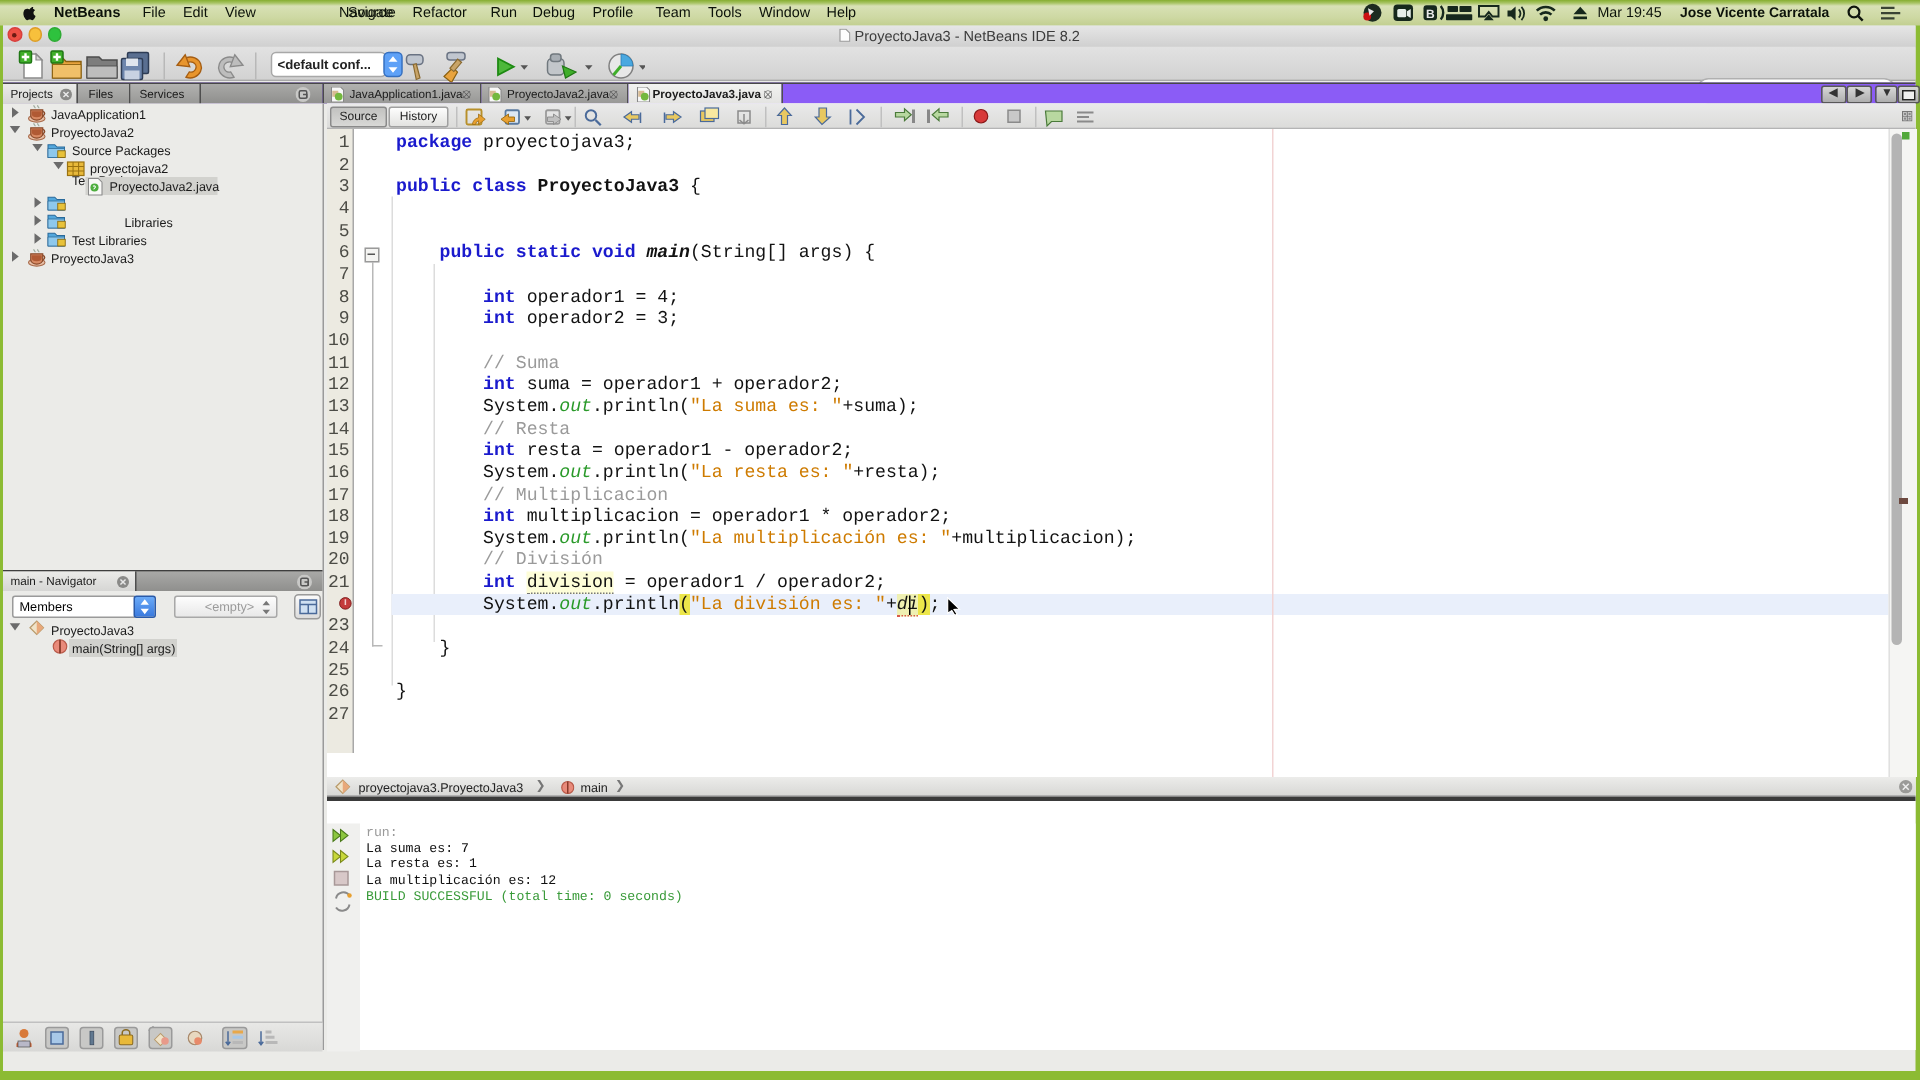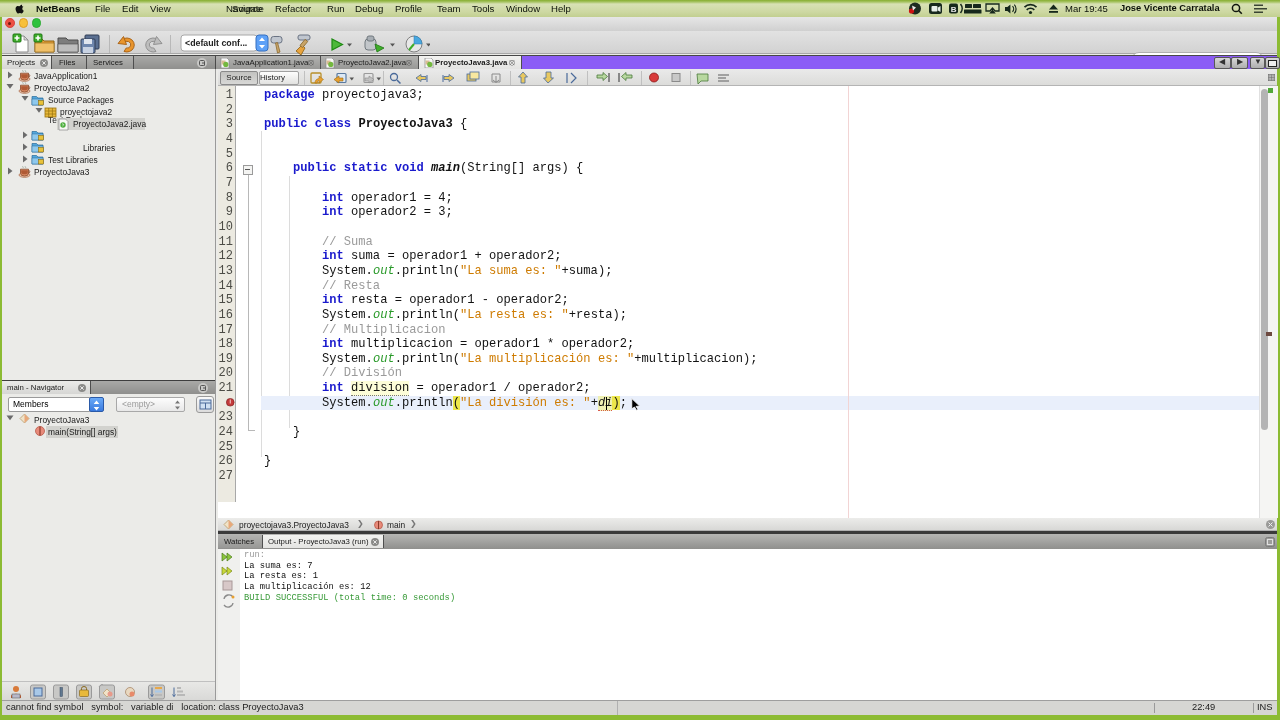--- a/index.html
+++ b/index.html
@@ -109,20 +109,23 @@
     <path d="M0 1.2h9M0 4.7h13M0 8.2h9" stroke="#3a4434" stroke-width="1.5"></path>
   </svg>
 </div>
 <div class="abs" id="win">
   <div class="abs" id="titlebar">
     <span class="tl" style="left:3.3px;background:#ee4f44;border:0.5px solid #d8403e;">
         <span style="position:absolute;left:2.2px;top:2.2px;width:3px;height:3px;border-radius:50%;background:#6e1a12;"></span>
       </span>
     <span class="tl" style="left:16.5px;background:#f7c03c;border:0.5px solid #dd9e27;"></span>
     <span class="tl" style="left:29.7px;background:#2ec23e;border:0.5px solid #2fab34;"></span>
+    <div id="title"><svg width="8" height="9" viewBox="0 0 8 9" style="vertical-align:-1px">
+          <path d="M1 .5h4l2.5 2.5v5.5h-6.5z" fill="#fdfdfd" stroke="#9a9a9a" stroke-width="0.8"></path>
+        </svg> ProyectoJava3 - NetBeans IDE 8.2</div>
   </div>
   <div class="abs" id="toolbar">
     <svg class="abs" style="left:8px;top:2px" width="420" height="22" viewBox="0 0 420 22">
 
       <g transform="translate(3,1)">
         <path d="M3 2h8l4 4v12H3z" fill="#fff" stroke="#8a8a8a" stroke-width="1"></path>
         <path d="M11 2l4 4h-4z" fill="#d8d8d8" stroke="#8a8a8a" stroke-width="0.8"></path>
         <rect x="0" y="0" width="8" height="8" rx="1" fill="#3fae2a" stroke="#1f7714" stroke-width="1"></rect>
         <path d="M4 1.5v5M1.5 4h5" stroke="#fff" stroke-width="1.6"></path>
       </g>
@@ -330,21 +333,21 @@
           <path d="M5 5h2.5v2.5" stroke="#555" fill="none"></path>
         </svg>
     </div>
 
     <div class="abs" style="left:6px;top:328px;width:81px;height:13px;background:#fff;border:1px solid #9a9a9a;border-radius:2px;font-size:8.5px;line-height:13px;"><span style="padding-left:4px;">Members</span></div>
     <div class="abs" style="left:87px;top:328px;width:13px;height:13px;background:linear-gradient(#6aaaf8,#3a7ade);border:1px solid #2a5aa8;border-radius:2px;">
        <svg width="13" height="13" viewBox="0 0 13 13">
           <path d="M6.5 1.5l2.8 3.6H3.7zM6.5 11.5L3.7 7.9h5.6z" fill="#fff"></path>
         </svg>
     </div>
-    <div class="abs" style="left:114px;top:328px;width:67px;height:13px;background:linear-gradient(#fdfdfd,#e8e8e8);border:1px solid #a8a8a8;border-radius:2px;font-size:8.5px;line-height:13px;color:#9a9a9a;">
+    <div class="abs" style="left:114px;top:328px;width:67px;height:13px;background:linear-gradient(#fdfdfd,#e8e8e8);border:1px solid #a8a8a8;border-radius:2px;font-size:8.5px;line-height:13px;color:#9a9a9a;text-align:center;">
       <span style="padding-left:5px;">&lt;empty&gt;</span>
       <svg class="abs" style="left:56px;top:1.5px" width="9" height="10" viewBox="0 0 9 10">
           <path d="M4.5 0.5l2.5 3h-5zM4.5 9.5L2 6.5h5z" fill="#777"></path>
         </svg>
     </div>
     <div class="abs" style="left:194px;top:327px;width:16px;height:15px;background:linear-gradient(#fafafa,#dcdcdc);border:1px solid #9a9a9a;border-radius:3px;">
       <svg width="17" height="16" viewBox="0 0 17 16">
           <rect x="3" y="3" width="11" height="9" fill="#cfe0f2" stroke="#4a6a9a"></rect>
           <path d="M3 6h11M8.5 6v6" stroke="#4a6a9a"></path>
         </svg>
@@ -393,21 +396,21 @@
         <rect x="175" y="5" width="4" height="2" fill="#b8b8b8"></rect>
           <rect x="175" y="8.5" width="6" height="2" fill="#b8b8b8"></rect>
           <rect x="175" y="12" width="8" height="2" fill="#b8b8b8"></rect>
       </svg>
     </div>
   </div>
   <div class="abs" id="rightcol">
 
     <div class="abs" id="edtoolbar">
       <div class="abs" style="left:2px;top:2px;width:36px;height:12px;background:linear-gradient(#c2c2c0,#d8d8d6);border:1px solid #8a8a8a;border-radius:2px;font-size:8px;text-align:center;line-height:12px;color:#222;">Source</div>
-      <div class="abs" style="left:41px;top:2px;width:38px;height:12px;background:linear-gradient(#fdfdfd,#e2e2e0);border:1px solid #a0a0a0;border-radius:2px;font-size:8px;text-align:left;line-height:12px;color:#222;">History</div>
+      <div class="abs" style="left:41px;top:2px;width:38px;height:12px;background:linear-gradient(#fdfdfd,#e2e2e0);border:1px solid #a0a0a0;border-radius:2px;font-size:8px;text-align:center;line-height:12px;color:#222;">History</div>
       <svg class="abs" style="left:86px;top:2px" width="480" height="14" viewBox="0 0 480 14">
         <g fill="none">
           <rect x="0" y="0" width="1" height="14" fill="#c0c0c0"></rect>
           <rect x="7" y="2" width="10" height="10" rx="1" stroke="#b8902a" stroke-width="1.3"></rect>
           <path d="M11 12a5 4.5 0 0 1 4-4.5V5l4.5 3.5L15 12v-2.5a3 3 0 0 0-2 2.5z" fill="#e8a030" stroke="#9a6a10" stroke-width="0.5"></path>
           <rect x="33" y="2.5" width="9" height="9" rx="1" stroke="#5a7aa0" stroke-width="1.2" fill="#dce8f4"></rect>
           <path d="M30 8.5l5-3.5v2h4v3h-4v2z" fill="#e8a030" stroke="#9a6a10" stroke-width="0.6"></path>
           <path d="M45.5 6.5h4.5l-2.2 3z" fill="#555"></path>
           <rect x="60" y="2.5" width="9" height="9" rx="1" stroke="#9a9a9a" stroke-width="1.2" fill="#e4e4e4"></rect>
           <path d="M70 8.5l-5-3.5v2h-4v3h4v2z" fill="#c0c0c0" stroke="#8a8a8a" stroke-width="0.6"></path>
@@ -553,52 +556,30 @@
       <span class="abs" style="left:169px;top:1.5px;">main</span>
       <span class="abs" style="left:192px;top:1px;color:#777;font-size:8px;">❯</span>
       <svg class="abs" style="left:1048px;top:2px" width="9" height="9" viewBox="0 0 9 9">
           <circle cx="4.5" cy="4.5" r="4.5" fill="#9a9a98"></circle>
           <path d="M2.5 2.5l4 4M6.5 2.5l-4 4" stroke="#eee" stroke-width="1"></path>
         </svg>
     </div>
 
     <div class="abs" style="left:0;top:462px;width:1059px;height:2.5px;background:#3a3a3a;"></div>
 
-    <div class="abs" style="left:0;top:464.5px;width:1059px;height:15px;background:linear-gradient(#b6b6b4,#8f8f8d);border-bottom:1px solid #7a7a7a;">
-      <div class="tab" style="left:0;top:1px;width:44px;height:13px;"><span style="padding-left:6px;">Watches</span></div>
-      <div class="tab active" style="left:45px;top:1px;width:120px;height:13px;font-weight:normal;">
-        <span style="padding-left:5px;">Output - ProyectoJava3 (run)</span>
-        <svg class="abs" style="left:108px;top:3px" width="8" height="8" viewBox="0 0 8 8">
-            <circle cx="4" cy="4" r="4" fill="#8a8a88"></circle>
-            <path d="M2.3 2.3l3.4 3.4M5.7 2.3L2.3 5.7" stroke="#e8e8e8" stroke-width="1"></path>
-          </svg>
-      </div>
-      <svg class="abs" style="left:1047px;top:3px" width="10" height="10" viewBox="0 0 10 10">
-          <rect x="0.5" y="0.5" width="9" height="9" rx="2" fill="#9c9c9a" stroke="#7a7a7a"></rect>
-          <rect x="2.5" y="2.5" width="5" height="5" fill="none" stroke="#e0e0e0"></rect>
-        </svg>
-    </div>
 
     <div class="abs" style="left:0;top:479.5px;width:1059px;height:151.5px;background:#fff;">
       <div class="abs" style="left:0;top:0;width:22px;height:152px;background:#f0f0ee;"></div>
       <svg class="abs" style="left:2px;top:3px" width="18" height="56" viewBox="0 0 18 56">
         <path d="M2 1l5 4-5 4zM7 1l5 4-5 4z" fill="#8cc63f" stroke="#4a7a1a" stroke-width="0.7"></path>
         <path d="M2 15l5 4-5 4zM7 15l5 4-5 4z" fill="#c8d83a" stroke="#7a8a1a" stroke-width="0.7"></path>
         <rect x="3" y="29" width="9" height="9" fill="#d8c8c8" stroke="#a89898"></rect>
         <path d="M4 47a5 5 0 0 1 9-2M13 51a5 5 0 0 1-9 2" stroke="#8a8a8a" stroke-width="1.3" fill="none"></path>
         <circle cx="13" cy="45" r="1.5" fill="#e8a030"></circle>
       </svg>
       <pre class="code abs" style="left:26px;top:1.5px;font-size:8.8px;line-height:10.7px;color:#111;"><span style="color:#9a9a9a;">run:</span>
 La suma es: 7
 La resta es: 1
 La multiplicación es: 12
 <span style="color:#389a38;">BUILD SUCCESSFUL (total time: 0 seconds)</span></pre>
     </div>
   </div>
-  <div class="abs" id="statusbar">
-    <span class="abs" style="left:4px;top:1px;">cannot find symbol&nbsp;&nbsp; symbol:&nbsp;&nbsp; variable di&nbsp;&nbsp; location: class ProyectoJava3</span>
-    <div class="abs" style="left:615px;top:0;width:1px;height:14px;background:#b0b0b0;"></div>
-    <div class="abs" style="left:1152px;top:2px;width:1px;height:10px;background:#9a9a9a;"></div>
-    <span class="abs" style="left:1190px;top:1px;">22:49</span>
-    <div class="abs" style="left:1251px;top:2px;width:1px;height:10px;background:#9a9a9a;"></div>
-    <span class="abs" style="left:1255px;top:1px;">INS</span>
-  </div>
 </div>
 
 </body></html>

